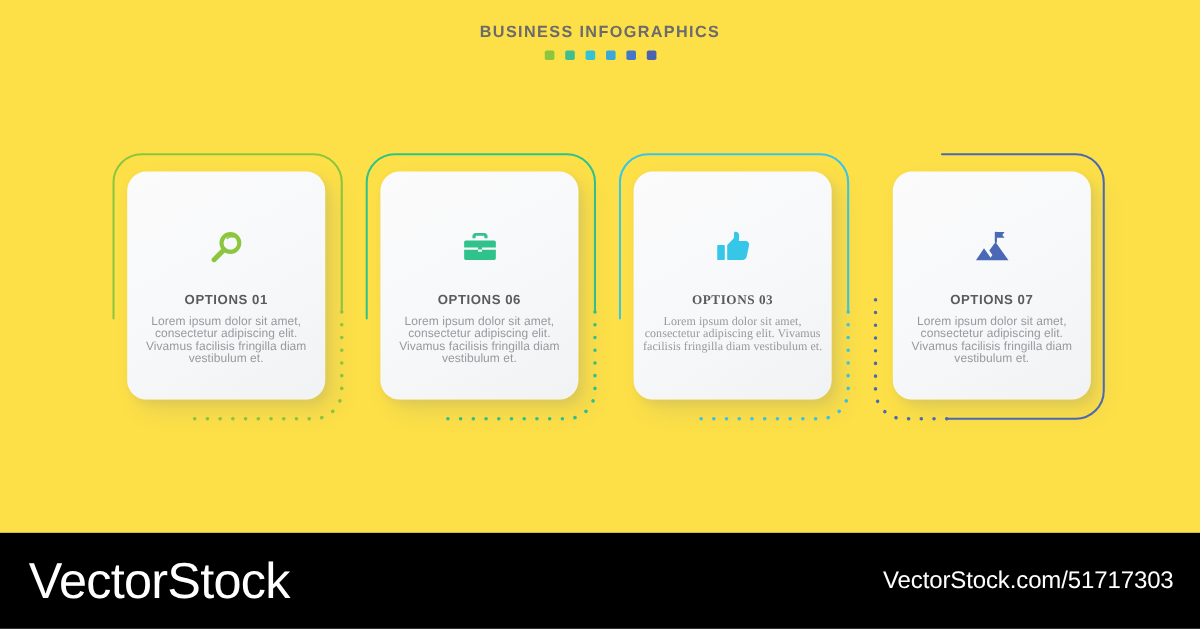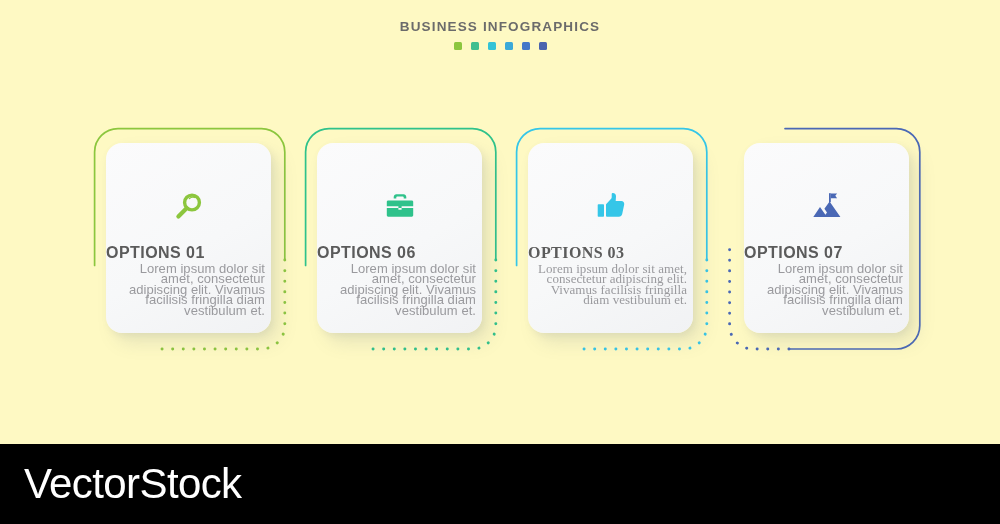--- a/index.html
+++ b/index.html
@@ -15,21 +15,21 @@
     position: relative;
   }
 
   
   .canvas {
     position: absolute;
     left: 0;
     top: 0;
     width: 1000px;
     height: 444px;
-    background: #fef9c3;
+    background: #fde047;
   }
 
   
   .header {
     position: absolute;
     left: 0;
     top: 18px;
     width: 1000px;
     text-align: center;
   }
@@ -97,33 +97,33 @@
     display: flex;
     justify-content: center;
     align-items: center;
     height: 34px;
   }
   .card-label {
     position: absolute;
     left: 0;
     top: 101px;
     width: 165px;
-    text-align: left;
-    font-size: 16px;
+    text-align: center;
+    font-size: 11px;
     font-weight: bold;
     letter-spacing: 0.45px;
     color: #5b5b5b;
   }
   .card-desc {
     position: absolute;
     left: 6px;
     top: 121px;
     width: 153px;
-    text-align: right;
-    font-size: 13px;
+    text-align: center;
+    font-size: 10px;
     line-height: 10.4px;
     color: #9a9a9e;
     letter-spacing: 0.05px;
   }
 
   
   .footer {
     position: absolute;
     left: 0;
     top: 444px;
@@ -237,13 +237,14 @@
           <div class="card-label">OPTIONS 07</div>
           <div class="card-desc">Lorem ipsum dolor sit amet, consectetur adipiscing elit. Vivamus facilisis  fringilla diam vestibulum et.</div>
         </div>
       </div>
     </div>
 
 </div>
 
 <div class="footer">
   <div class="footer-logo">VectorStock</div>
+  <div class="footer-url">VectorStock.com/51717303</div>
 </div>
 
 </body></html>

